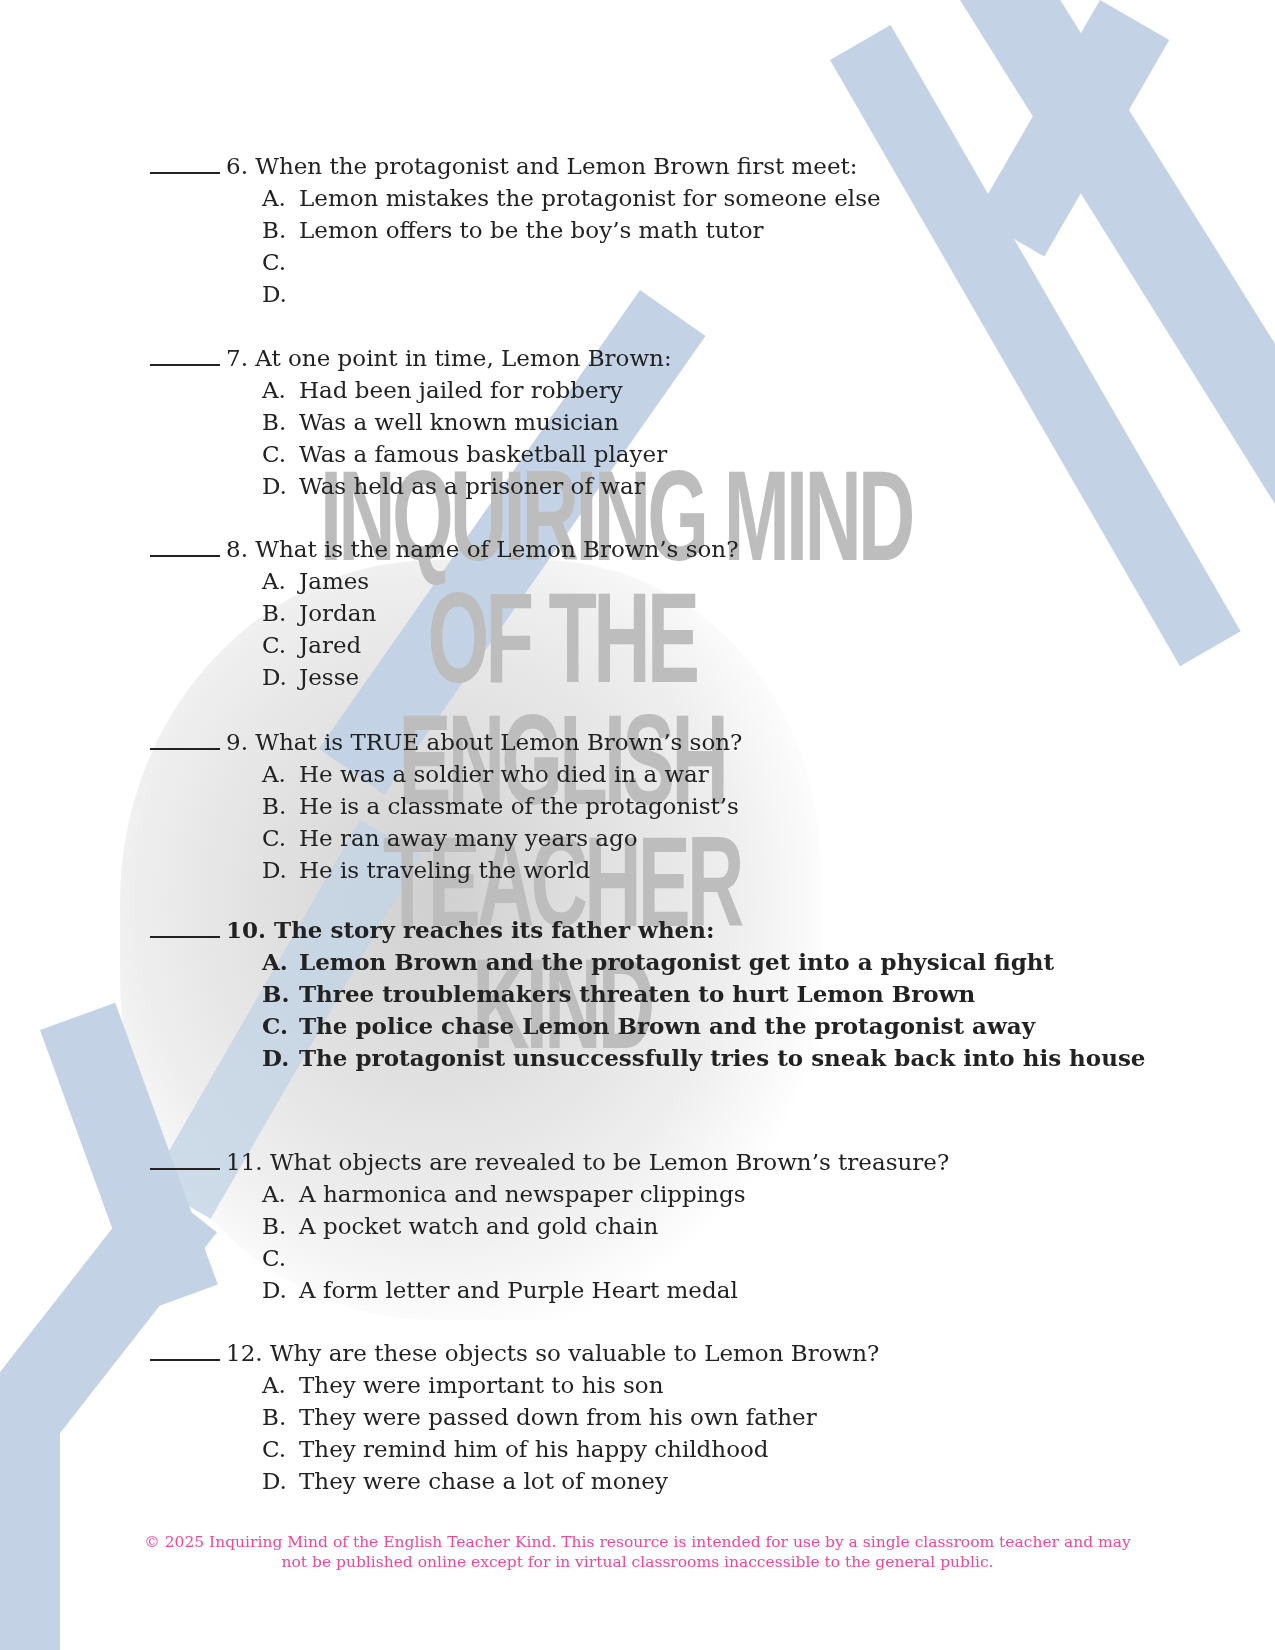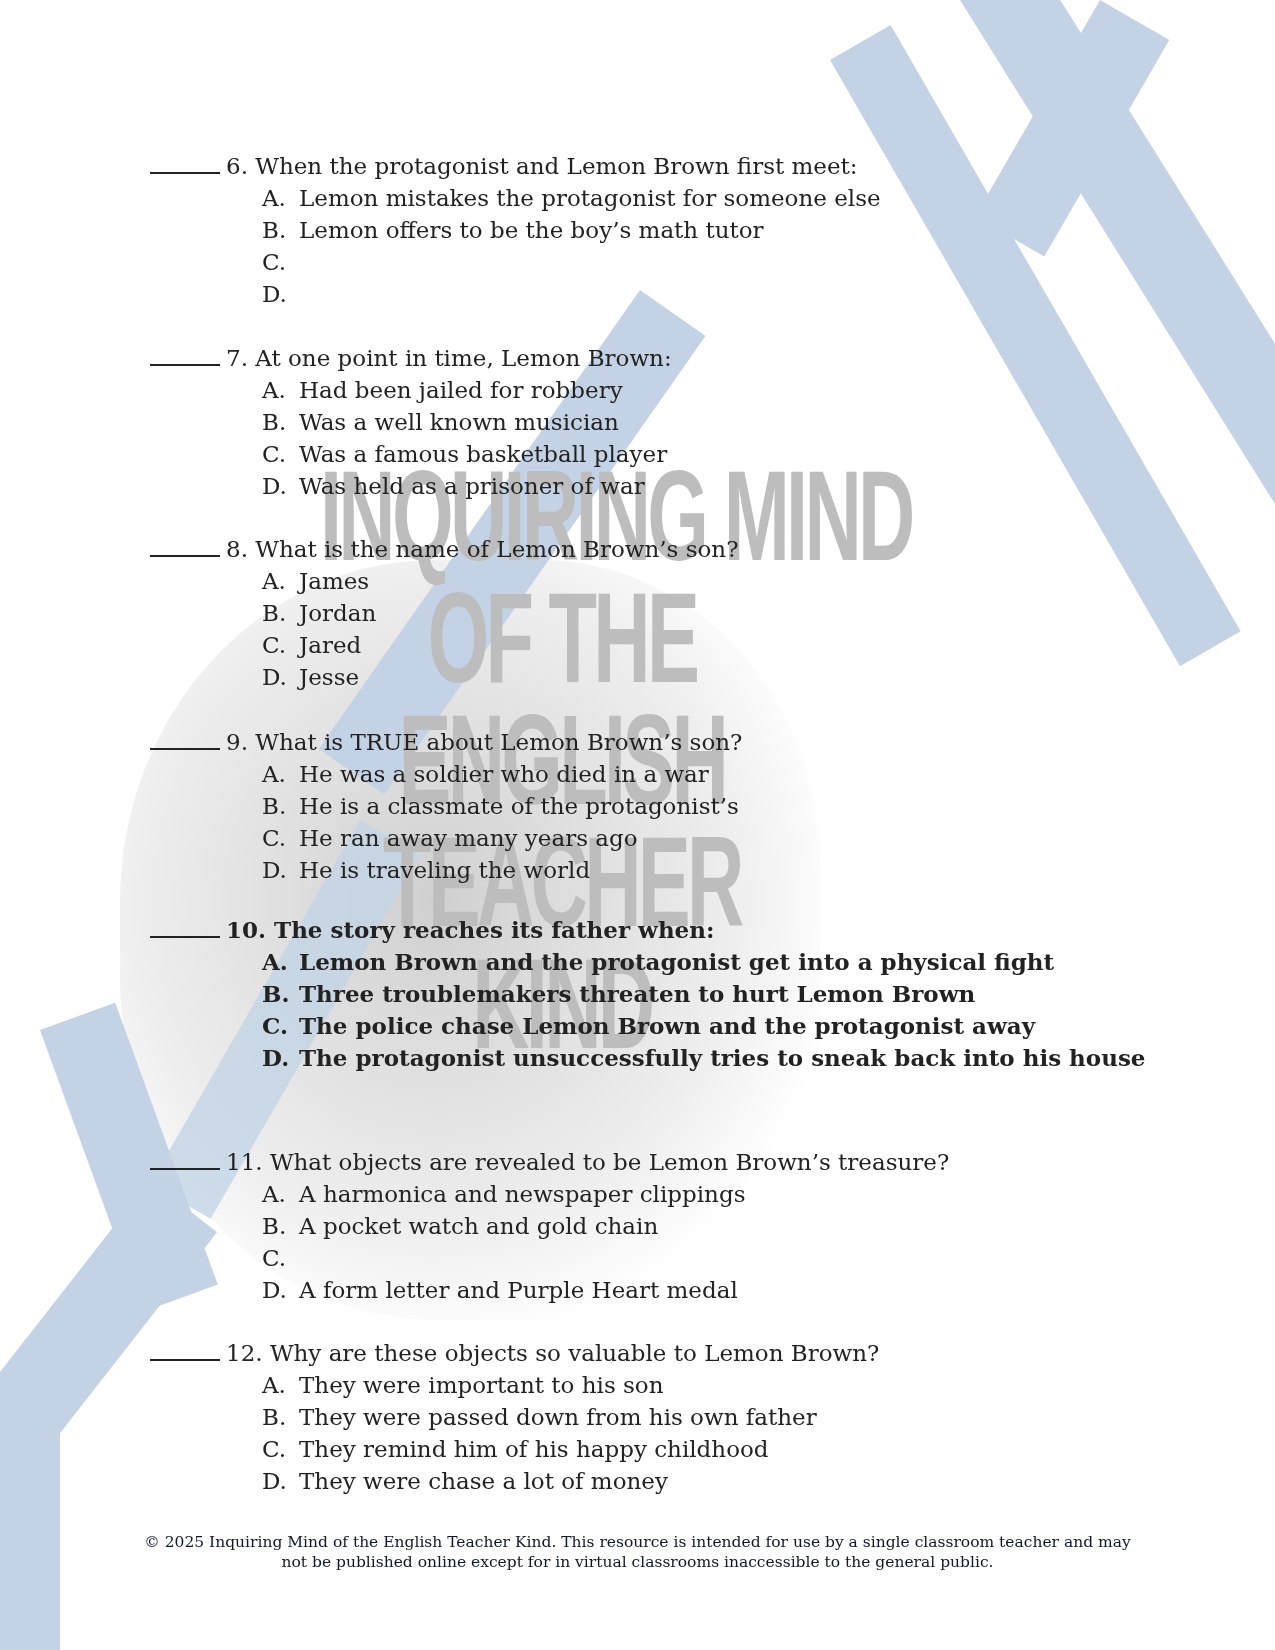--- a/index.html
+++ b/index.html
@@ -9,21 +9,21 @@
   .band{position:absolute;background:#c3d3e5;}
   .wm-text{position:absolute;left:320px;top:455px;width:780px;text-align:center;color:#bdbdbd;font-family:"Liberation Sans","DejaVu Sans",sans-serif;font-weight:bold;font-size:128px;line-height:122px;letter-spacing:-6px;transform:scaleX(0.62);transform-origin:left top;white-space:nowrap;}
   .wm-line{display:block;text-align:center;}
   .content{position:absolute;left:0;top:0;width:1275px;}
   .question{position:absolute;left:150px;font-size:23px;line-height:32px;}
   .q-stem{display:flex;align-items:baseline;}
   .blank{display:inline-block;width:70px;border-bottom:2px solid #222;margin-right:6px;height:20px;}
   .options{margin:0;padding:0;list-style:none;}
   .option{display:flex;height:32px;align-items:baseline;padding-left:112px;}
   .opt-letter{width:37px;}
-  .footer{position:absolute;left:140px;top:1532px;width:995px;text-align:center;font-size:15.5px;line-height:20px;color:#0f172a;}
+  .footer{position:absolute;left:140px;top:1532px;width:995px;text-align:center;font-size:15.5px;line-height:20px;color:#ec4899;}
 </style>
 </head>
 <body>
 
 <div class="wm-layer">
   <div class="dog"></div>
 
   <div class="band" style="left:830px;top:60px;width:70px;height:700px;transform:rotate(-30deg);transform-origin:top left;"></div>
   <div class="band" style="left:640px;top:290px;width:80px;height:560px;transform:rotate(35deg);transform-origin:top left;"></div>
   <div class="band" style="left:960px;top:0px;width:85px;height:650px;transform:rotate(-32deg);transform-origin:top left;"></div>

